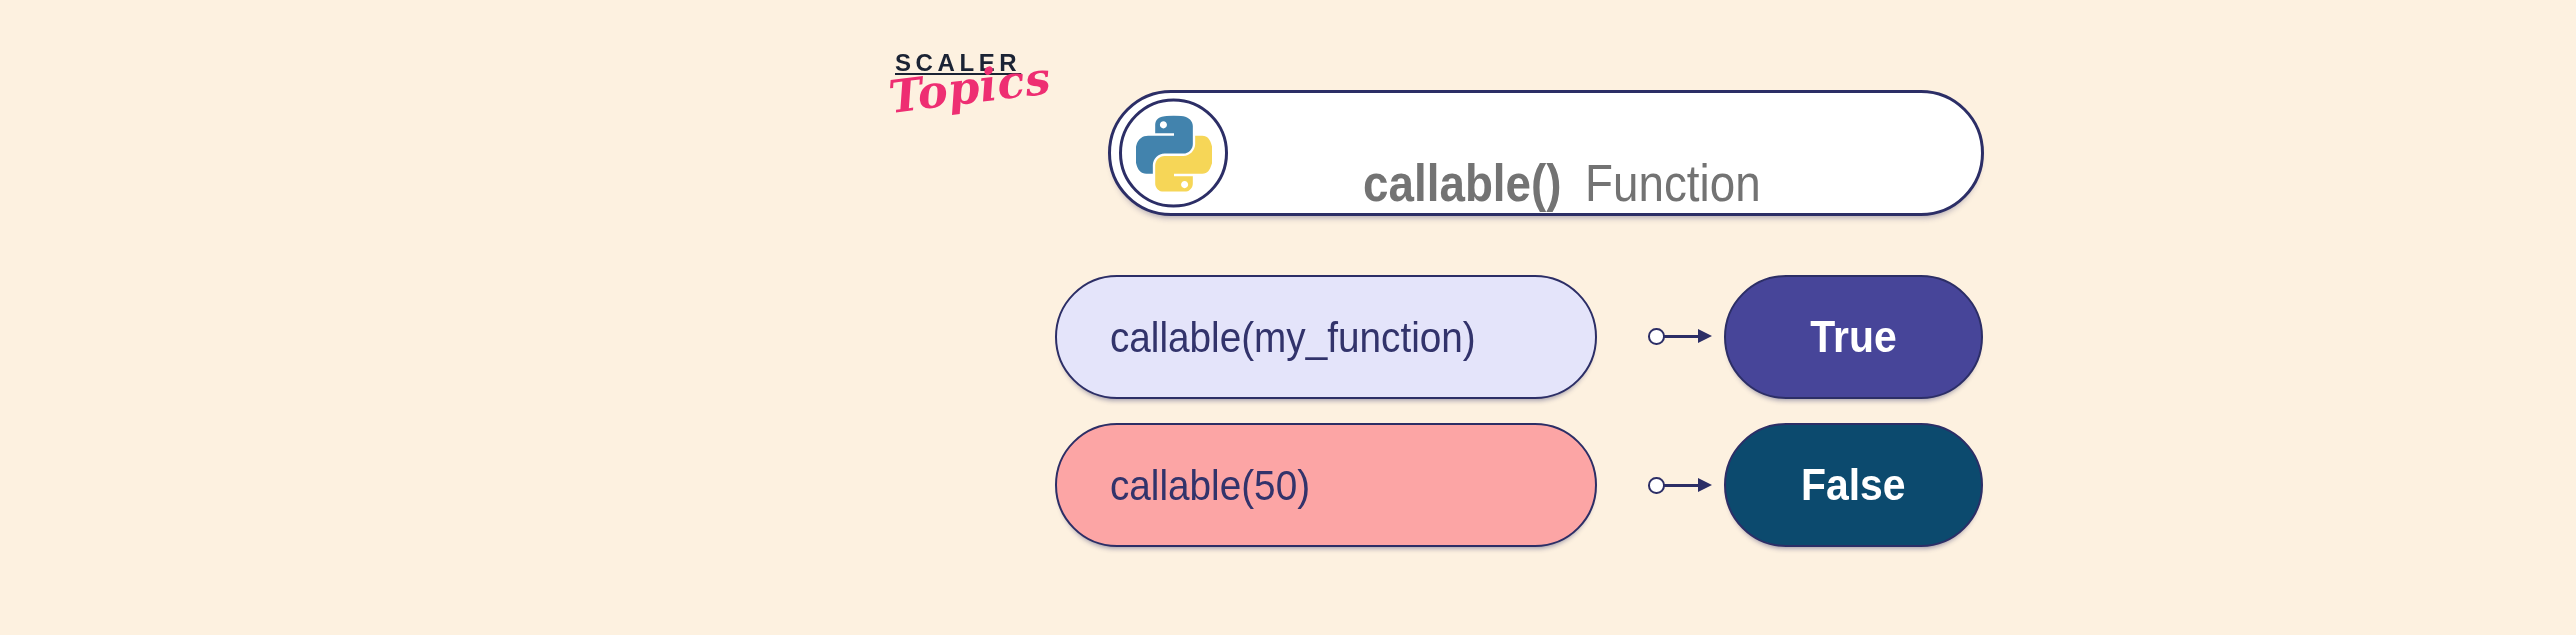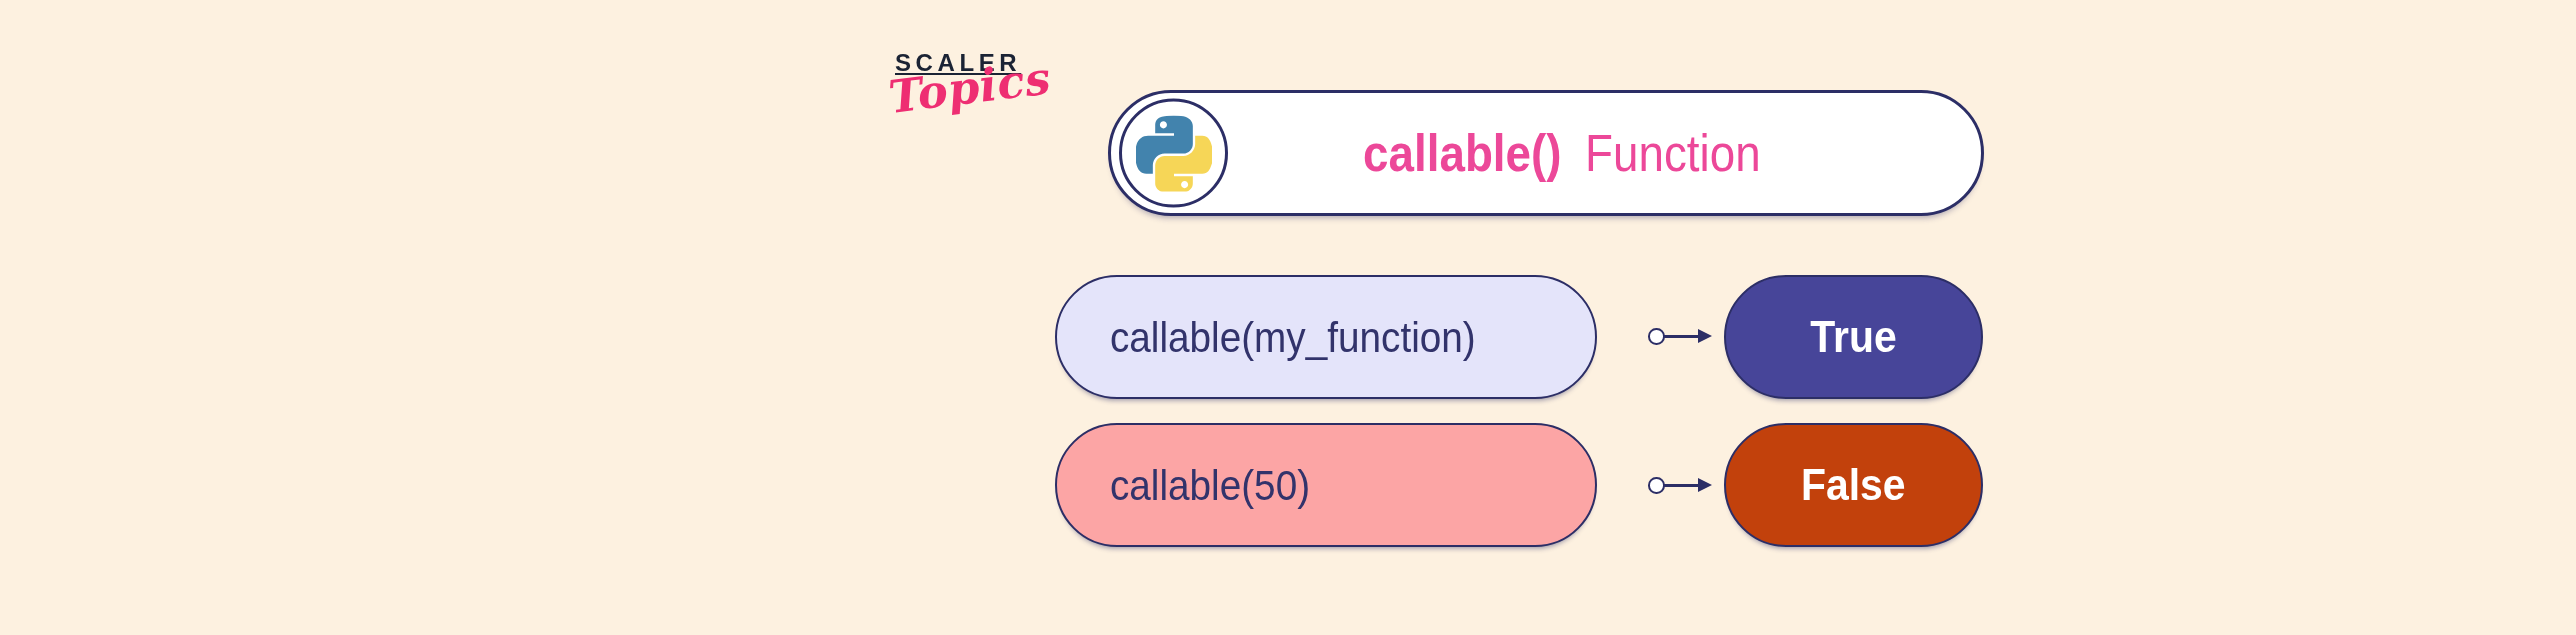--- a/index.html
+++ b/index.html
@@ -34,22 +34,22 @@
   }
   .py-badge {
     position: absolute; left: 8.2px; top: 50%; transform: translateY(-50%);
     width: 109px; height: 109px; box-sizing: border-box;
     border: 3.6px solid #2c2e66; border-radius: 50%; background: #ffffff;
     display: flex; align-items: center; justify-content: center;
   }
   .py-icon { width: 76px; height: 76px; }
   .title-text {
     position: absolute; inset: 0; padding-left: 31px;
-    display: flex; align-items: center; justify-content: center;
-    font-size: 52px; color: #ec4899;
+    display: flex; align-items: flex-end; justify-content: center;
+    font-size: 52px; color: #737373;
   }
   .squish { display: inline-block; transform: scaleX(0.88); white-space: nowrap; }
   .title-bold { font-weight: 700; }
   .title-reg { font-weight: 400; margin-left: 12.4px; }
 
   
   .code-pill {
     position: absolute; left: 1055px; width: 542px; height: 124px;
     box-sizing: border-box; border: 2.6px solid #2c2e66; border-radius: 62px;
     display: flex; align-items: center; padding-left: 53px;
@@ -127,18 +127,18 @@
   <div class="result-pill r1" style="background-color: rgb(71, 69, 153);">
     <span class="result-text" style="color: rgb(255, 255, 255);">True</span>
   </div>
 
   <div class="code-pill r2" style="background-color: #fca5a5;">
     <span class="code-text">callable(50)</span>
   </div>
   <div class="conn-dot d2"></div>
   <div class="conn-line l2"></div>
   <div class="conn-arrow a2"></div>
-  <div class="result-pill r2" style="background-color: #c2410c; text-align: center;">
+  <div class="result-pill r2" style="background-color: #0c4a6e; text-align: center;">
     <span class="result-text" style="color: rgb(255, 255, 255);">False</span>
   </div>
 
 </div>
 
 
 </body></html>

